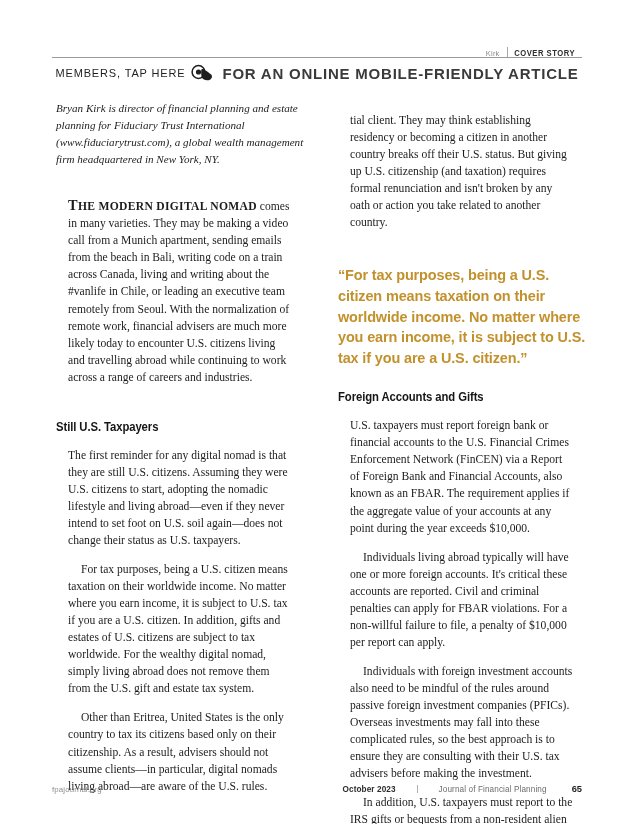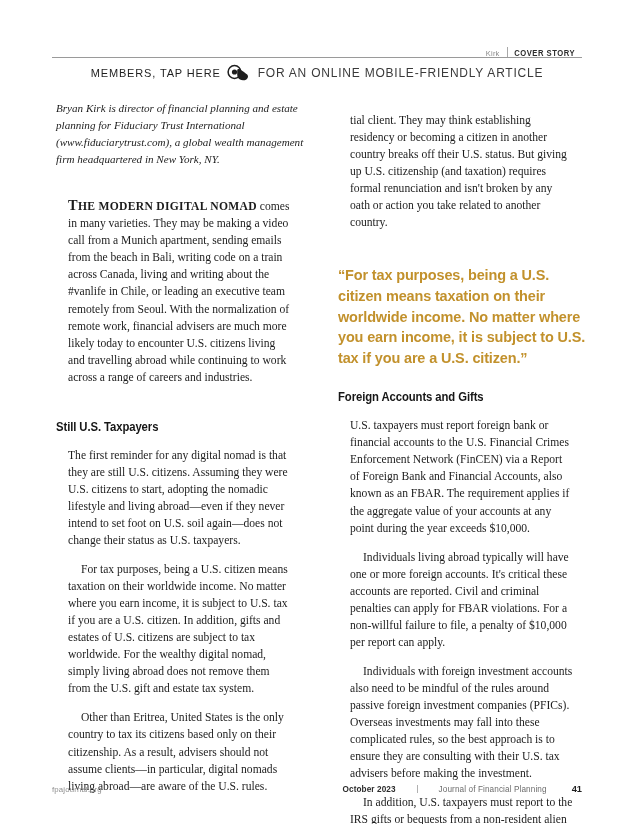--- a/index.html
+++ b/index.html
@@ -87,22 +87,22 @@
   .tap-icon {
     display: inline-block;
     width: 26px;
     height: 18px;
     position: relative;
     margin: 0 2px 0 5px;
   }
   .tap-icon svg { display: block; }
   .tap-right {
     font-family: "Liberation Sans", "DejaVu Sans", sans-serif;
-    font-size: 12px;
-    font-weight: normal;
+    font-size: 15px;
+    font-weight: bold;
     letter-spacing: 0.78px;
     color: #3a3a3a;
     margin-left: 4px;
   }
 
   
   .columns {
     position: absolute;
     top: 100px;
     left: 56px;
@@ -282,17 +282,17 @@
       <p class="body indent">In addition, U.S. taxpayers must report to the IRS gifts or bequests from a non-resident alien over $100,000 as well as certain transactions with foreign trusts. These types of transactions become more common when individuals reside abroad—in particular, when non-citizen family members are part of the picture. Stiff penalties again apply. For</p>
     </div>
   </div>
 
   <div class="footer">
     <span class="footer-left">fpajournal.org</span>
     <span class="footer-right">
       <span class="f-date">October 2023</span>
       <span class="f-bar"></span>
       <span class="f-journal">Journal of Financial Planning</span>
-      <span class="f-page">41</span>
+      <span class="f-page">65</span>
     </span>
   </div>
 
 </div>
 
 </body></html>

